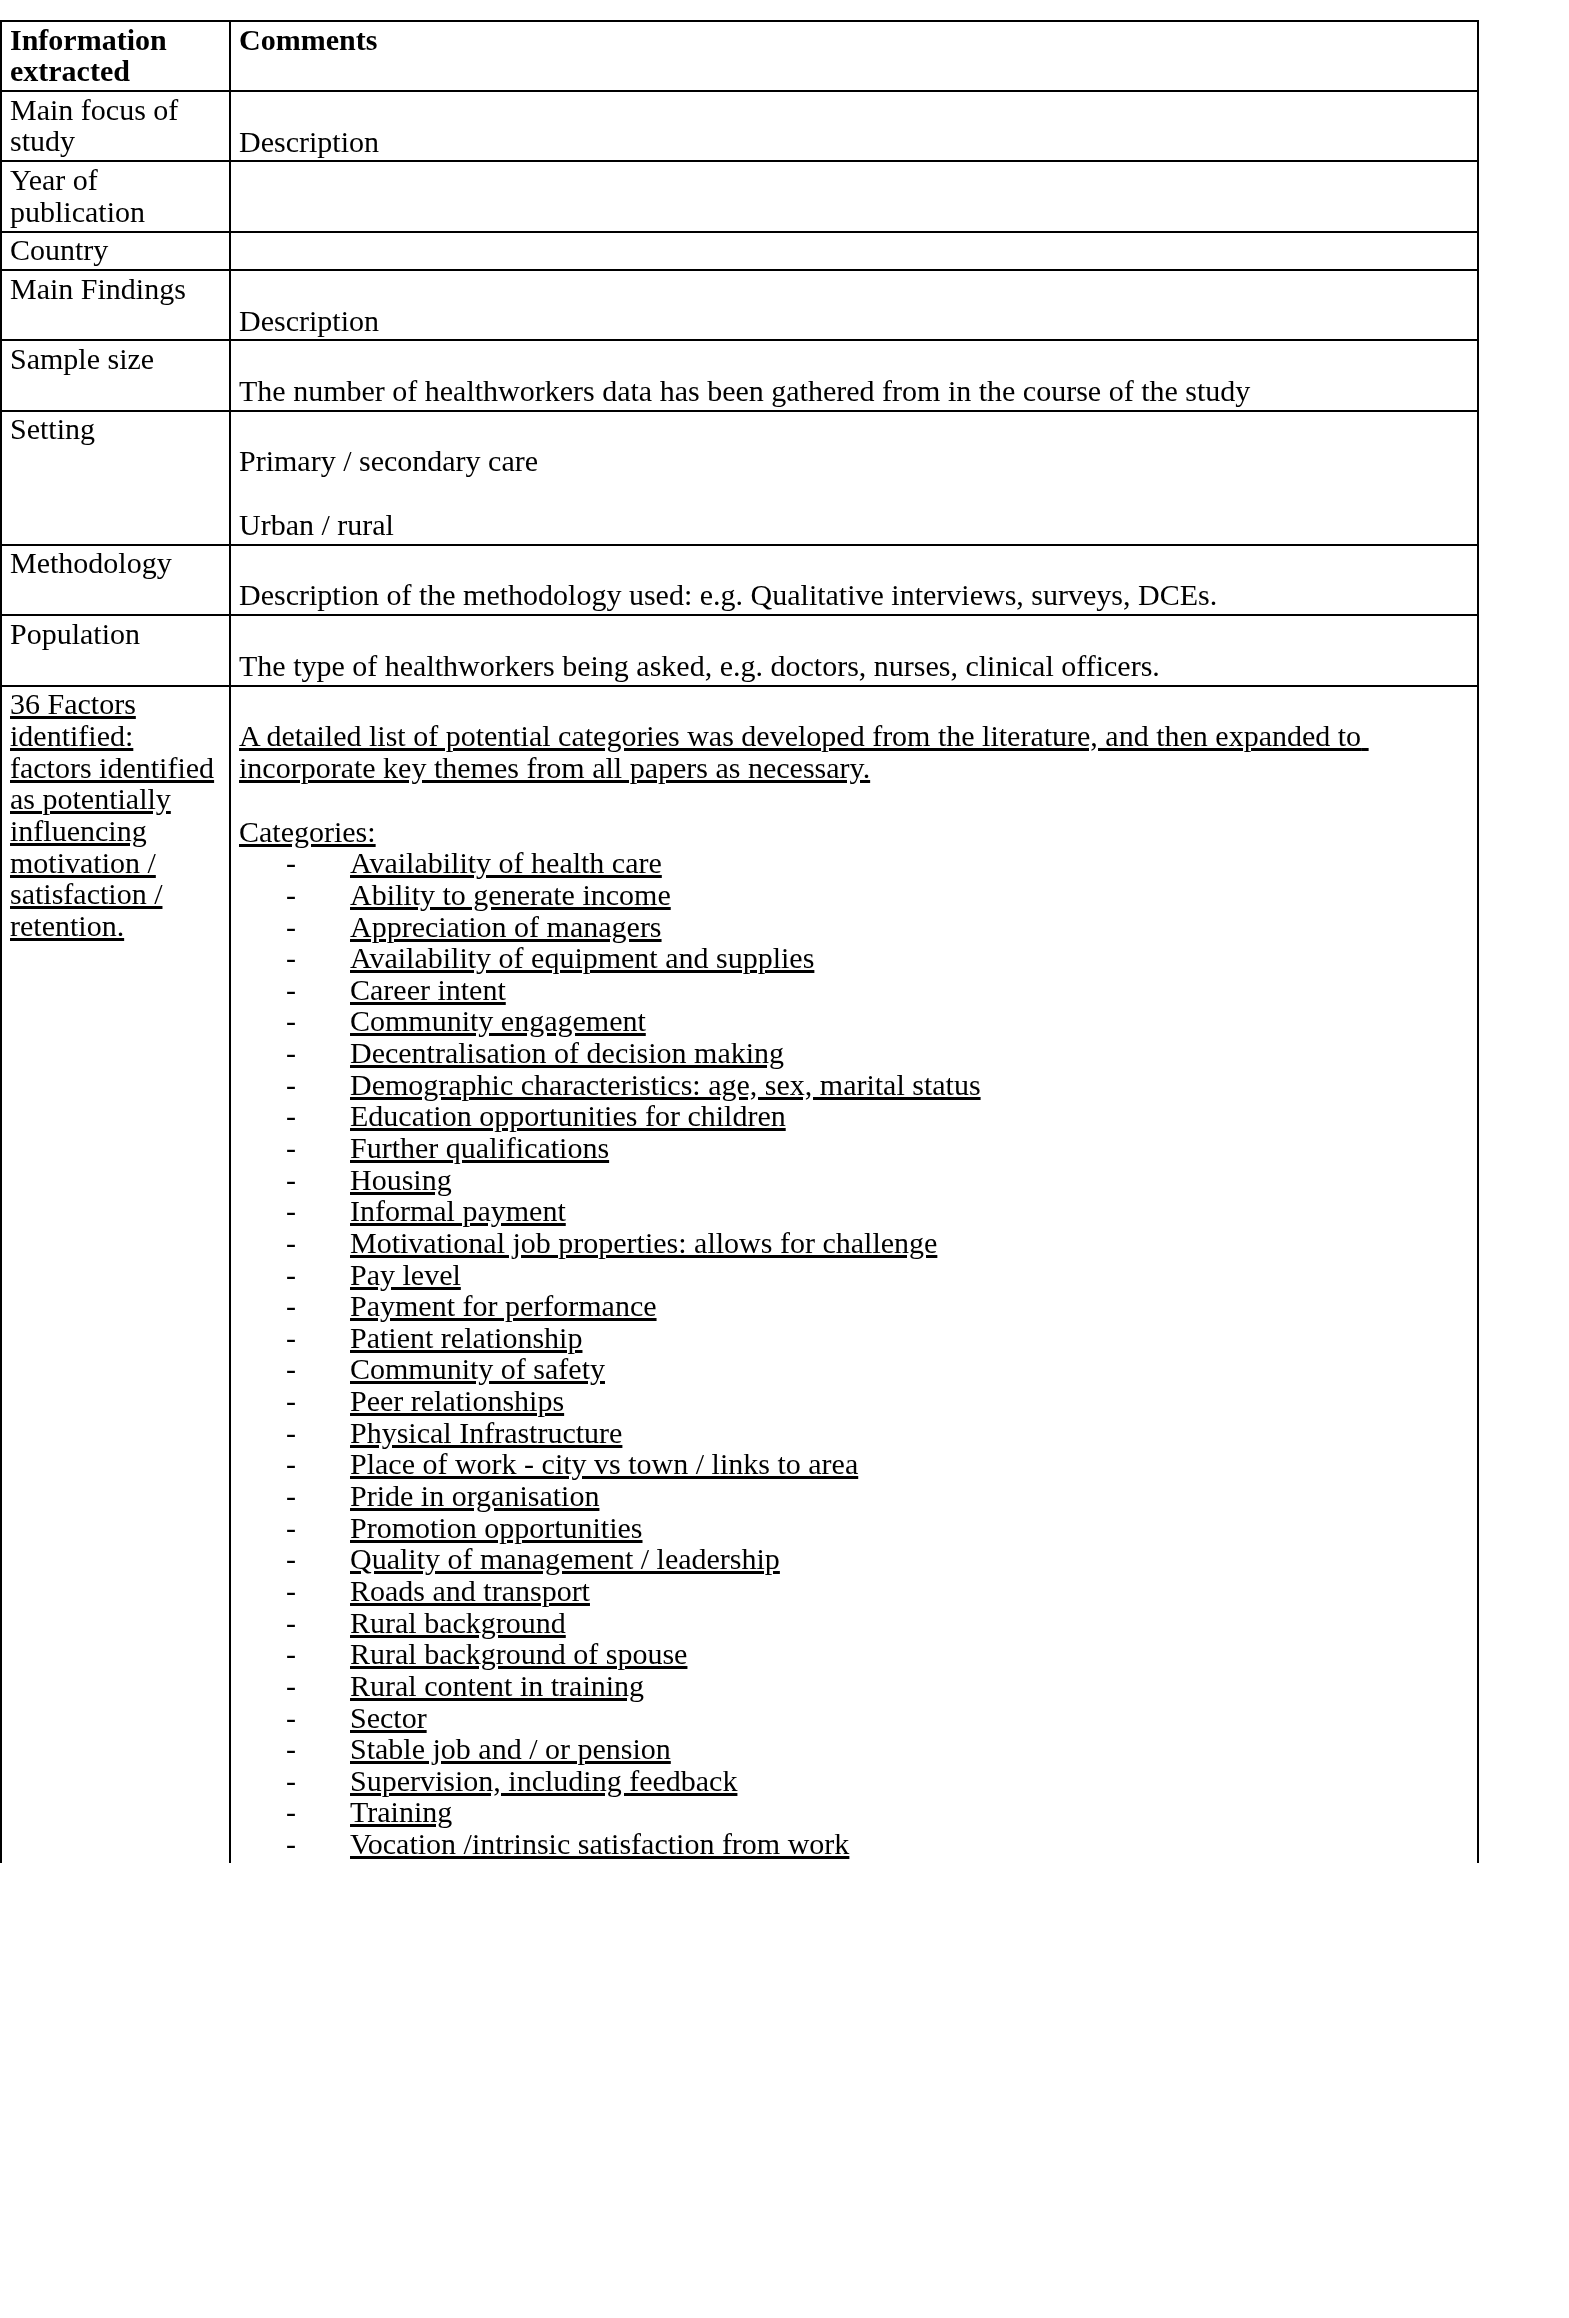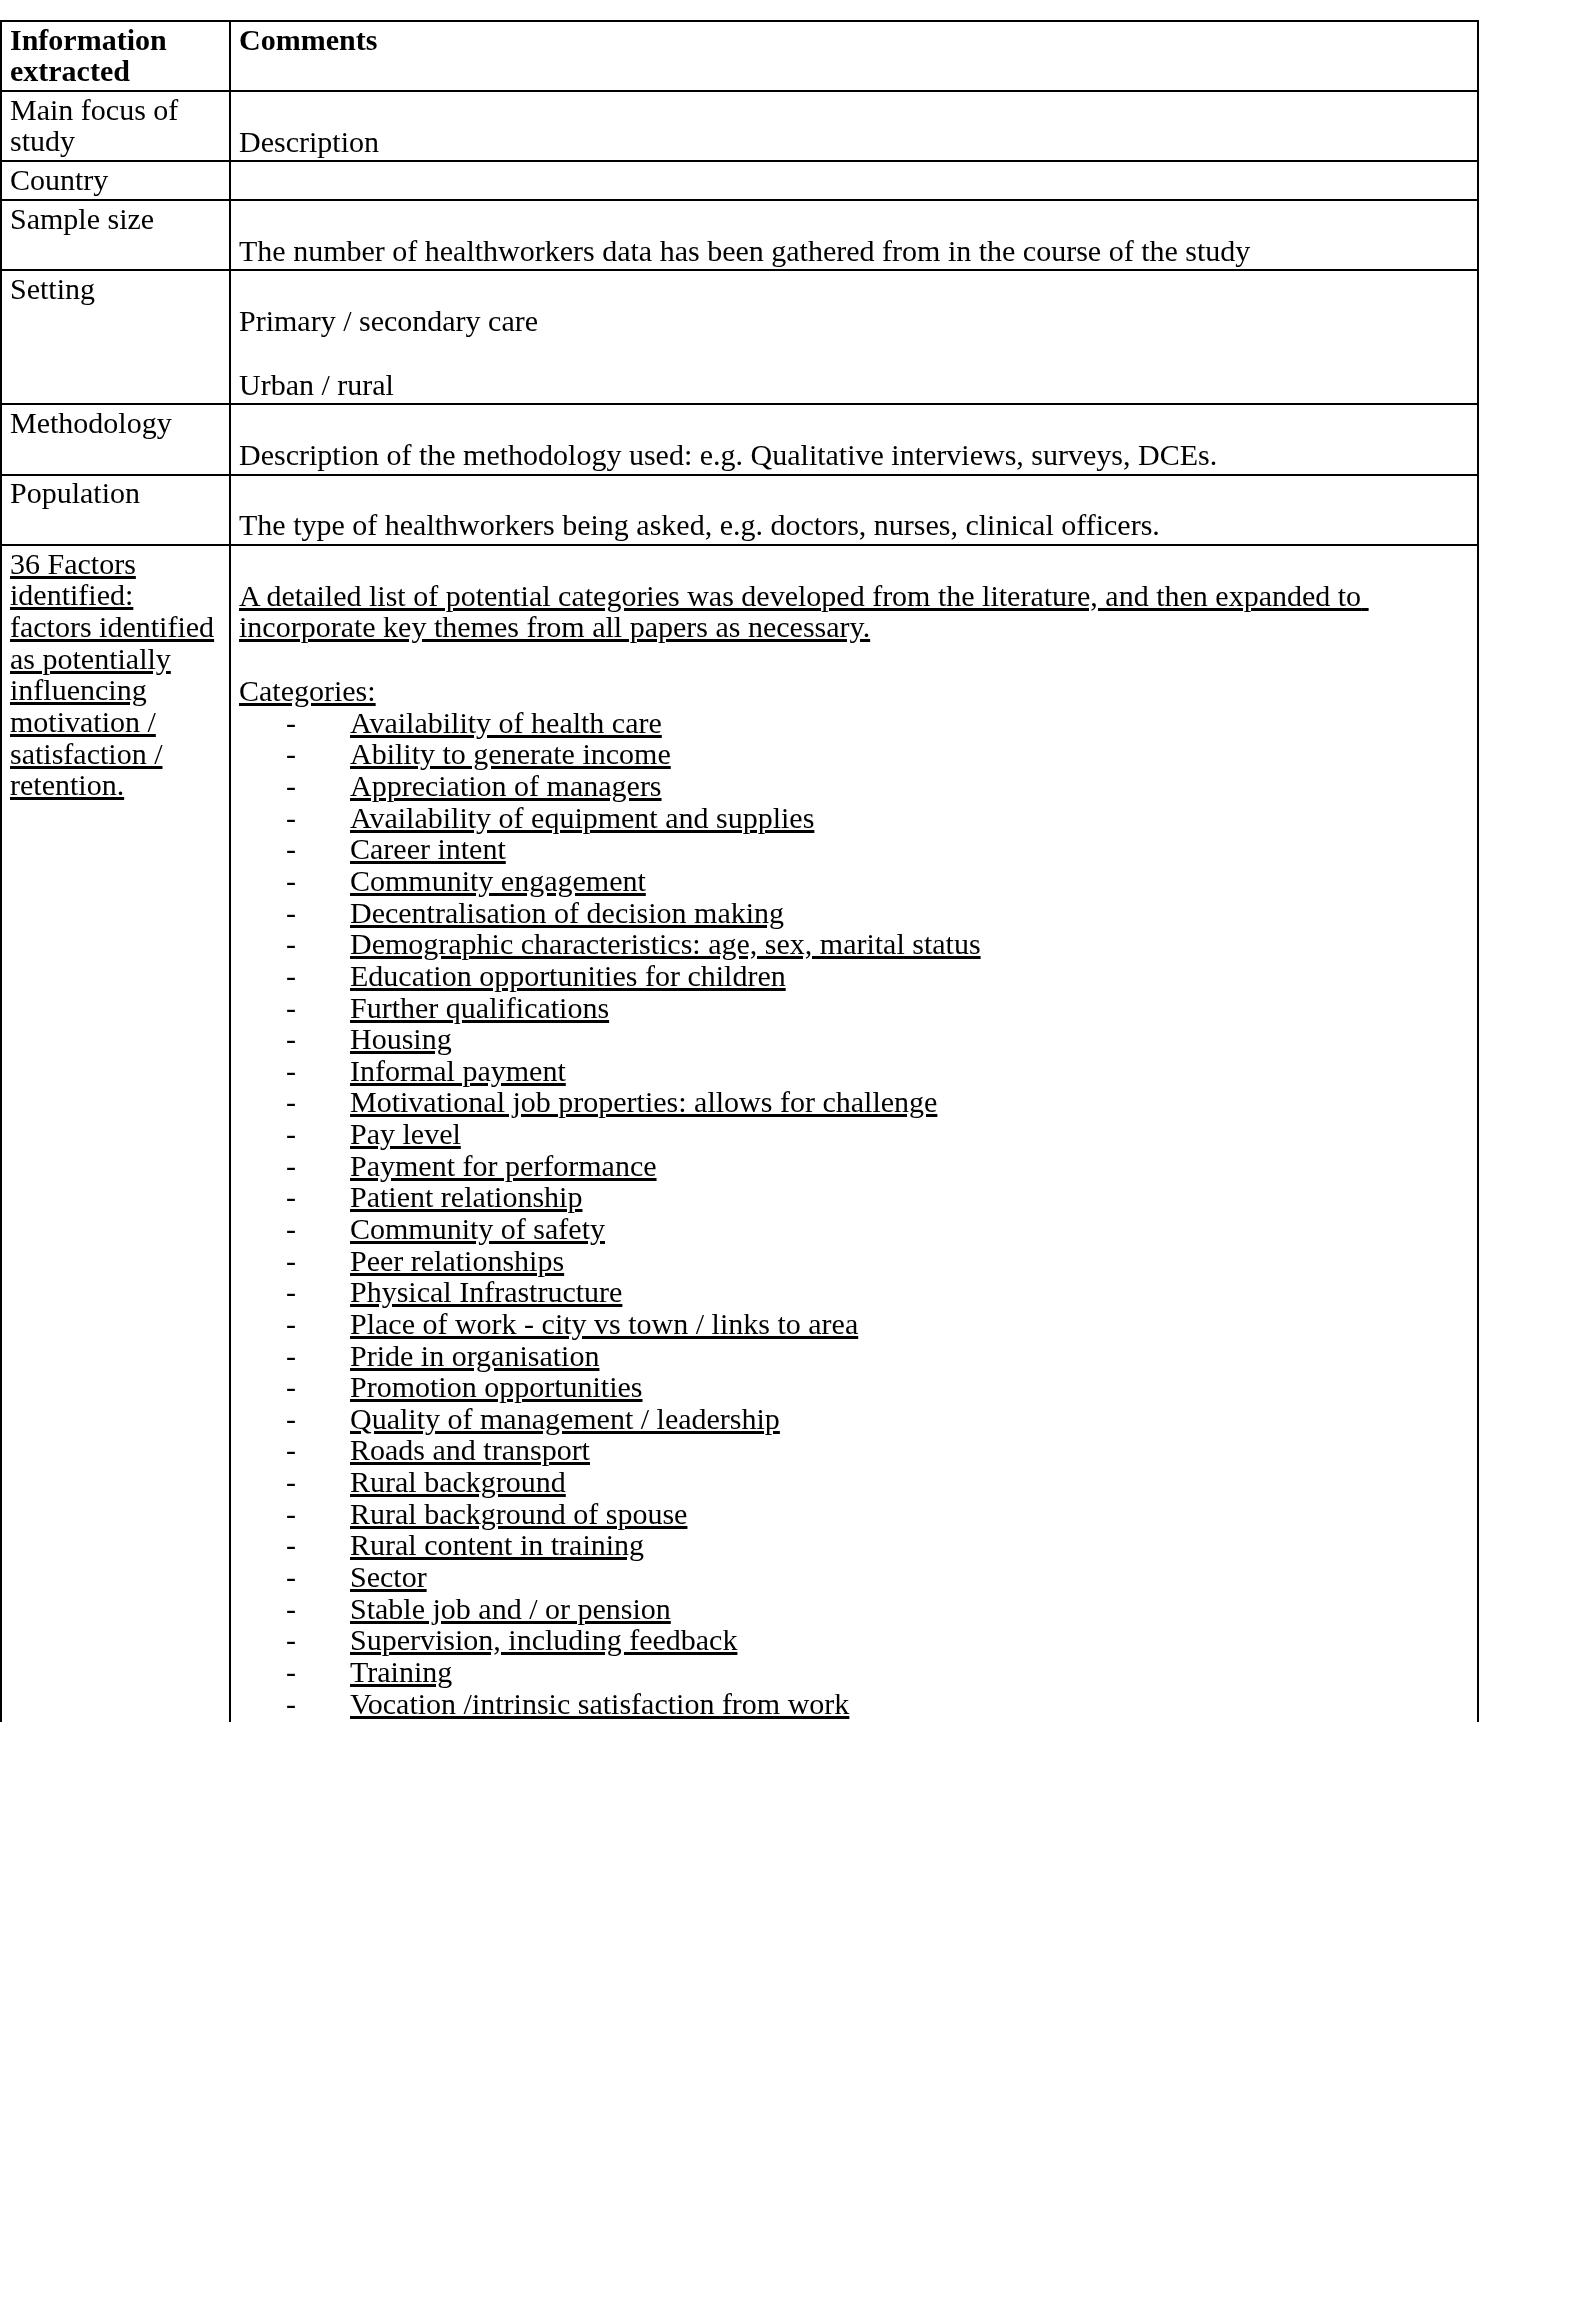--- a/index.html
+++ b/index.html
@@ -98,22 +98,32 @@
       </tr>
     </thead>
     <tbody id="tbody">
         <tr>
           <td>Main focus of study</td>
           <td>
             <span class="cell-line">Description</span>
           </td>
         </tr>
         <tr>
+          <td>Year of publication</td>
+          <td></td>
+        </tr>
+        <tr>
           <td>Country</td>
           <td></td>
+        </tr>
+        <tr>
+          <td>Main Findings</td>
+          <td>
+            <span class="cell-line">Description</span>
+          </td>
         </tr>
         <tr>
           <td>Sample size</td>
           <td>
             <span class="cell-line">The number of healthworkers data has been gathered from in the course of the study</span>
           </td>
         </tr>
         <tr>
           <td>Setting</td>
           <td>

